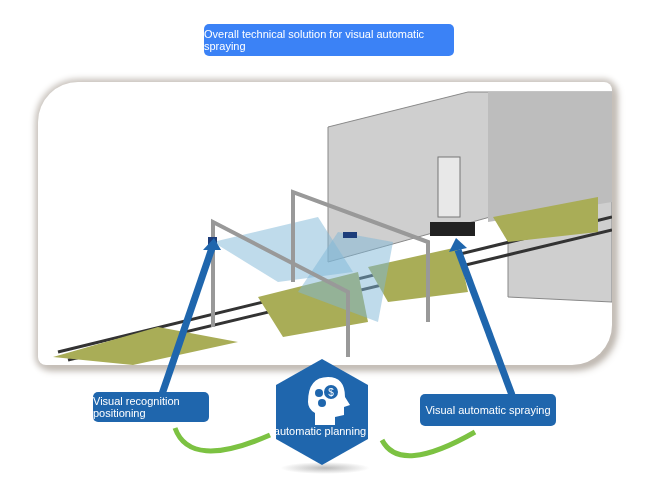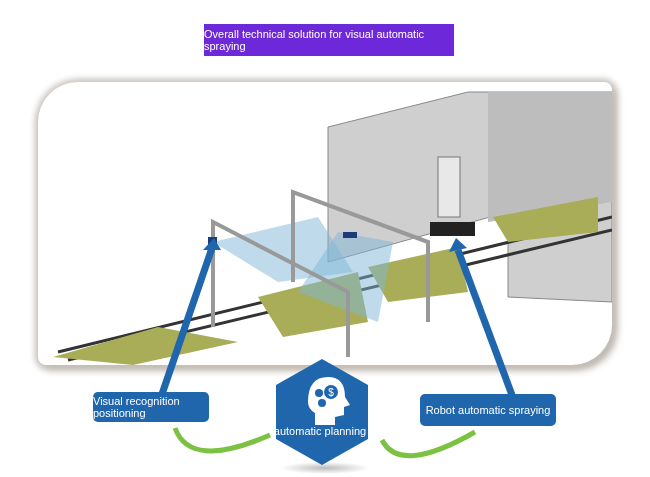--- a/index.html
+++ b/index.html
@@ -1,17 +1,17 @@
 <!DOCTYPE html>
 <html><head>
 <meta charset="utf-8">
 <style>
   html,body{margin:0;padding:0;background:#fff;}
   body{width:650px;height:477px;position:relative;overflow:hidden;font-family:"Liberation Sans",sans-serif;}
-  .title-box{position:absolute;left:204px;top:24px;width:250px;height:32px;background:#6d28d9;border-radius:0;color:#fff;font-size:11px;display:flex;align-items:center;justify-content:center;}
+  .title-box{position:absolute;left:204px;top:24px;width:250px;height:32px;background:#3b82f6;border-radius:5px;color:#fff;font-size:11px;display:flex;align-items:center;justify-content:center;}
   .scene{position:absolute;left:38px;top:82px;width:574px;height:283px;border-radius:40px 8px 40px 8px;background:#fff;box-shadow:0 0 6px 3px #c9c3bd, 4px 4px 8px #a89f95;overflow:hidden;}
   .label-box{position:absolute;background:#1f66ad;color:#fff;font-size:11px;border-radius:5px;display:flex;align-items:center;justify-content:center;}
   .hex{position:absolute;left:273px;top:357px;width:98px;height:110px;}
   .hex-label{position:absolute;left:271px;top:425px;width:98px;text-align:center;color:#fff;font-size:11px;}
   .shadow{position:absolute;left:280px;top:462px;width:90px;height:12px;background:radial-gradient(ellipse,#bbb 0%,#fff 70%);}
   svg{position:absolute;left:0;top:0;}
 </style>
 </head>
 <body>
 
@@ -47,21 +47,21 @@
 <svg width="650" height="477">
   <line x1="160" y1="400" x2="212" y2="248" stroke="#1f66ad" stroke-width="7"></line>
   <polygon points="203,250 221,250 214,238" fill="#1f66ad"></polygon>
   <line x1="512" y1="395" x2="458" y2="250" stroke="#1f66ad" stroke-width="7"></line>
   <polygon points="449,252 467,248 456,238" fill="#1f66ad"></polygon>
   <path d="M175 428 Q190 470 270 435" fill="none" stroke="#7cc242" stroke-width="5"></path>
   <path d="M382 440 Q400 475 475 432" fill="none" stroke="#7cc242" stroke-width="5"></path>
 </svg>
 
 <div class="label-box" style="left:93px;top:392px;width:116px;height:30px;">Visual recognition positioning</div>
-<div class="label-box" style="left:420px;top:394px;width:136px;height:32px;">Robot automatic spraying</div>
+<div class="label-box" style="left:420px;top:394px;width:136px;height:32px;">Visual automatic spraying</div>
 
 <div class="shadow"></div>
 <svg class="hex" viewBox="0 0 98 110">
   <polygon points="49,2 95,28 95,82 49,108 3,82 3,28" fill="#1f66ad"></polygon>
   <g>
     <path d="M35 45 Q35 20 55 20 Q72 20 72 40 L77 48 L71 50 L71 58 L62 60 L62 68 L42 68 L42 56 Q35 52 35 45Z" fill="#fff"></path>
     <circle cx="58" cy="35" r="7" fill="#1f66ad"></circle>
       <text x="58" y="39" font-size="10" fill="#fff" text-anchor="middle" font-family="Liberation Sans,sans-serif">$</text>
     <circle cx="46" cy="36" r="4" fill="#1f66ad"></circle>
     <circle cx="49" cy="46" r="4" fill="#1f66ad"></circle>

